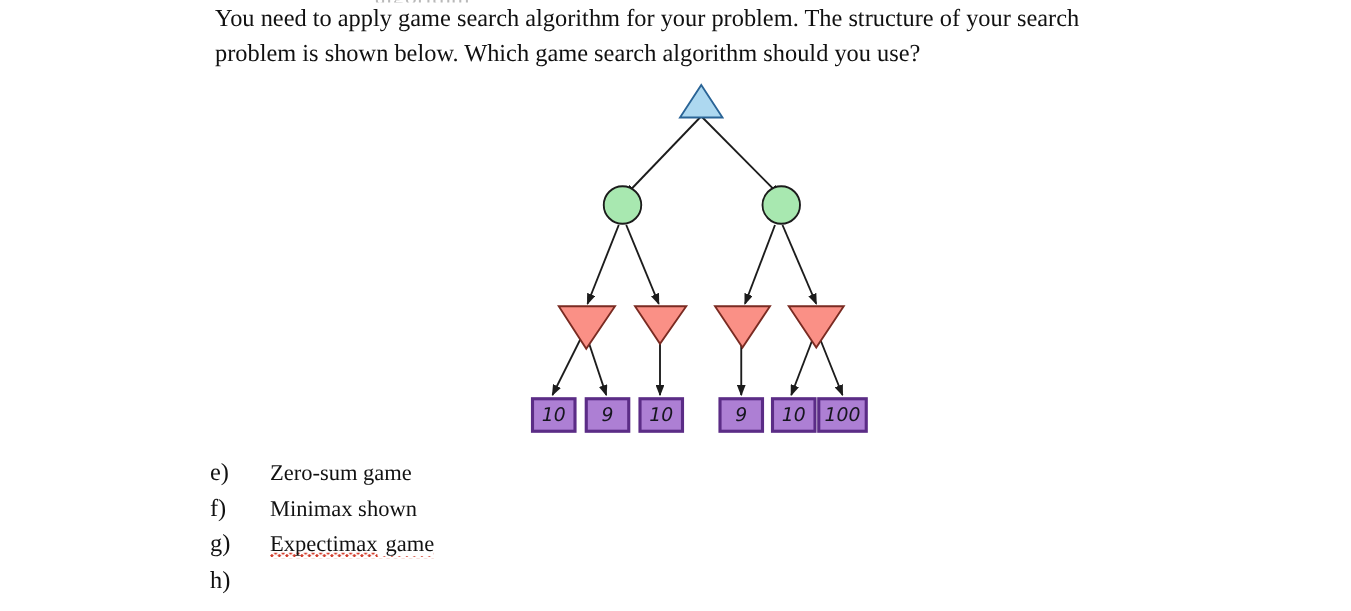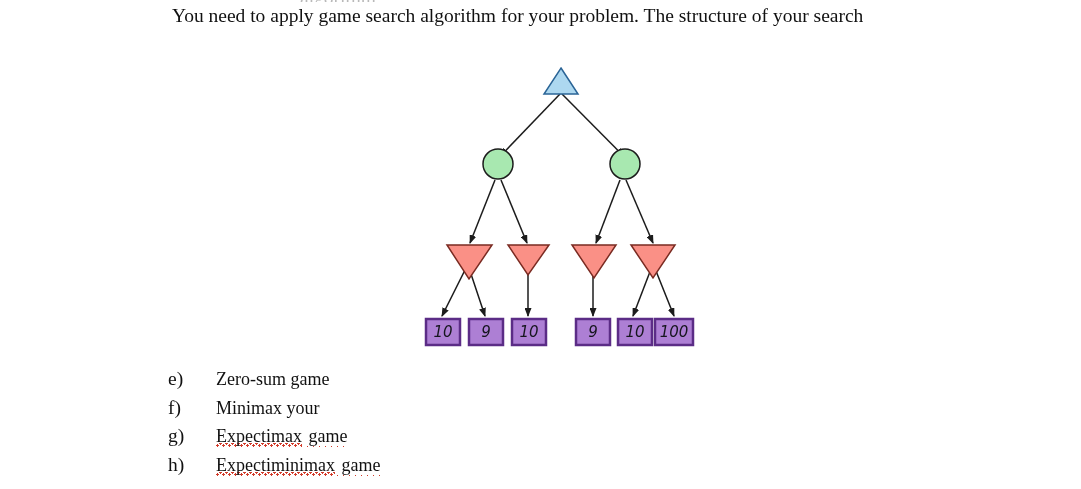--- a/index.html
+++ b/index.html
@@ -107,20 +107,21 @@
 </style>
 </head>
 <body>
 
 <div class="top-sliver">
   <span>algorithm</span>
 </div>
 
 <div class="question-block">
   <div class="question-line">You need to apply game search algorithm for your problem. The structure of your search</div>
+  <div class="question-line">problem is shown below. Which game search algorithm should you use?</div>
 </div>
 
 <div class="diagram">
   <svg width="300" height="300" viewBox="0 0 300 300" xmlns="http://www.w3.org/2000/svg">
     <defs>
       <marker id="arrowhead" markerWidth="9" markerHeight="7" refX="8" refY="3.5" orient="auto" markerUnits="userSpaceOnUse">
         <polygon points="0 0, 9 3.5, 0 7" fill="#1c1c1c"></polygon>
       </marker>
     </defs>
 
@@ -182,23 +183,22 @@
   </svg>
 </div>
 
 <div class="options">
   <div class="option-row">
     <span class="option-key">e)</span>
     <span class="option-label">Zero-sum game</span>
   </div>
   <div class="option-row">
     <span class="option-key">f)</span>
-    <span class="option-label">Minimax your</span>
+    <span class="option-label">Minimax shown</span>
   </div>
   <div class="option-row">
     <span class="option-key">g)</span>
     <span class="option-label misspelled"><span>Expectimax</span><span class="plain-tail"> game</span></span>
   </div>
   <div class="option-row">
     <span class="option-key">h)</span>
-    <span class="option-label misspelled"><span>Expectiminimax</span><span class="plain-tail"> game</span></span>
   </div>
 </div>
 
 </body></html>

